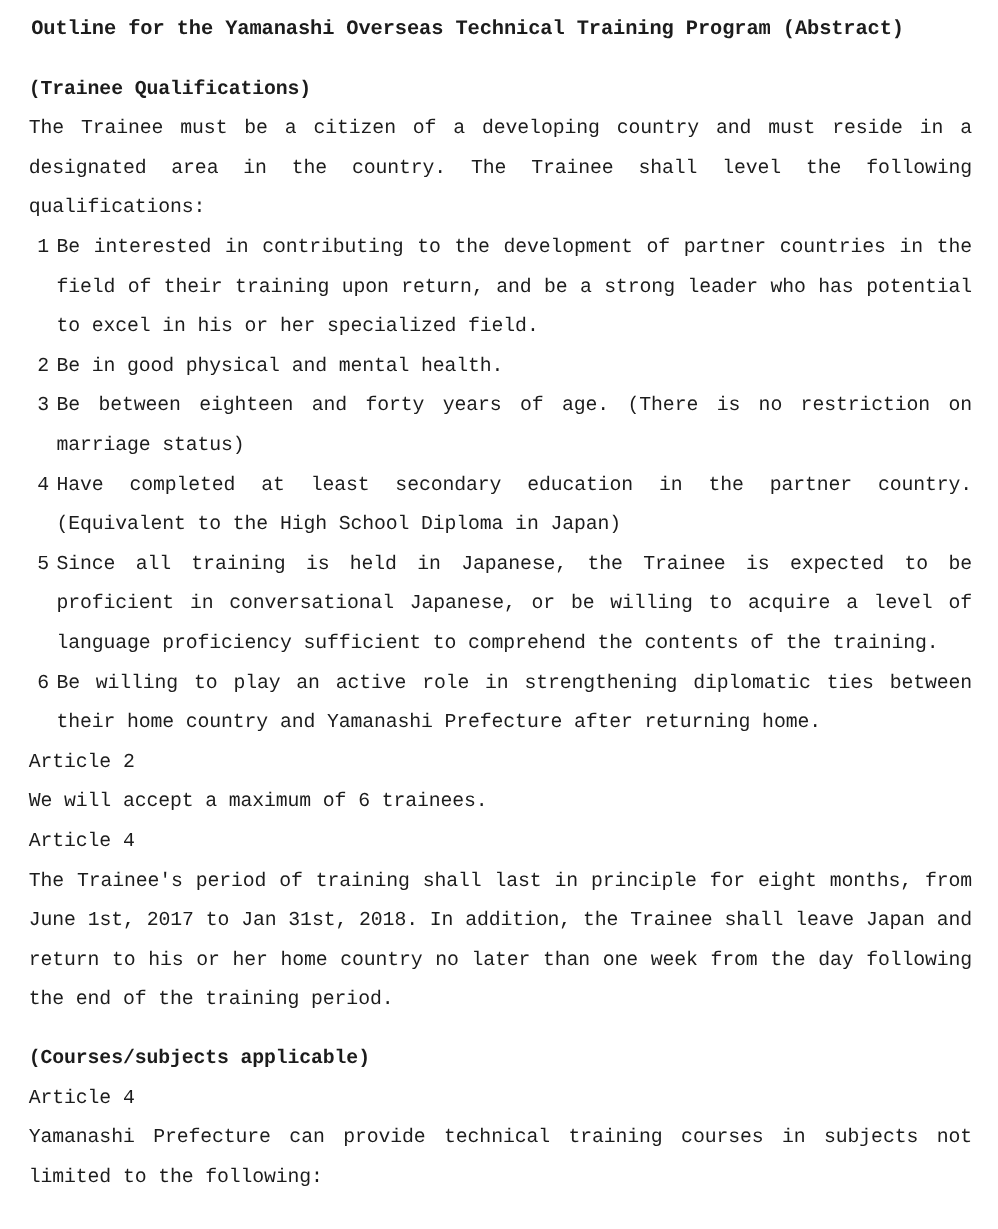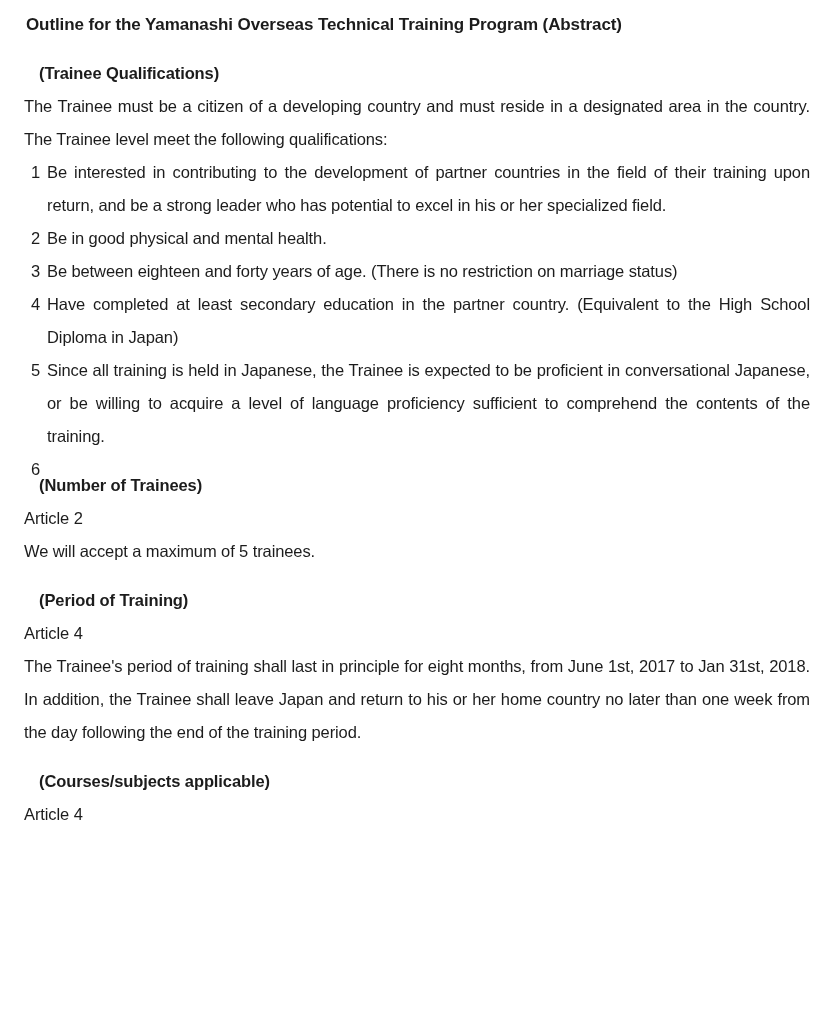--- a/index.html
+++ b/index.html
@@ -7,39 +7,39 @@
     padding: 0;
     background: #ffffff;
   }
   .page {
     position: relative;
     width: 832px;
     height: 1024px;
     margin: 0 auto;
     background: #ffffff;
     color: #1c1c1c;
-    font-family: Liberation Sans, sans-serif;
+    font-family: Liberation Mono, monospace;
     font-size: 16.5px;
     line-height: 33px;
     padding: 8px 22px 0 24px;
     box-sizing: border-box;
     overflow: hidden;
     letter-spacing: -0.1px;
   }
   .title {
     font-size: 17px;
     font-weight: bold;
     margin: 0 0 0 2px;
     line-height: 33px;
   }
   section { margin: 0; }
   .heading {
     font-size: 16.5px;
     font-weight: bold;
-    margin: 16px 0 0 15px;
+    margin: 16px 0 0 0;
     line-height: 33px;
   }
   .article {
     margin: 0;
   }
   .body-par {
     margin: 0;
   }
   .just {
     text-align: justify;
@@ -60,21 +60,21 @@
 </style>
 </head>
 <body>
 
 <div class="page">
 
   <h1 class="title">Outline for the Yamanashi Overseas Technical Training Program (Abstract)</h1>
 
   <section>
     <h2 class="heading">(Trainee Qualifications)</h2>
-    <p class="body-par just">The Trainee must be a citizen of a developing country and must reside in a designated area in the country. The Trainee level meet the following qualifications:</p>
+    <p class="body-par just">The Trainee must be a citizen of a developing country and must reside in a designated area in the country. The Trainee shall level the following qualifications:</p>
     <div class="list">
       <div class="list-item">
         <span class="num">1</span>
         <span class="txt">Be interested in contributing to the development of partner countries in the field of their training upon return, and be a strong leader who has potential to excel in his or her specialized field.</span>
       </div>
       <div class="list-item">
         <span class="num">2</span>
         <span class="txt">Be in good physical and mental health.</span>
       </div>
       <div class="list-item">
@@ -84,34 +84,34 @@
       <div class="list-item">
         <span class="num">4</span>
         <span class="txt">Have completed at least secondary education in the partner country. (Equivalent to the High School Diploma in Japan)</span>
       </div>
       <div class="list-item">
         <span class="num">5</span>
         <span class="txt">Since all training is held in Japanese, the Trainee is expected to be proficient in conversational Japanese, or be willing to acquire a level of language proficiency sufficient to comprehend the contents of the training.</span>
       </div>
       <div class="list-item">
         <span class="num">6</span>
+        <span class="txt">Be willing to play an active role in strengthening diplomatic ties between their home country and Yamanashi Prefecture after returning home.</span>
       </div>
     </div>
   </section>
 
   <section>
-    <h2 class="heading">(Number of Trainees)</h2>
     <p class="article">Article 2</p>
-    <p class="body-par">We will accept a maximum of 5 trainees.</p>
+    <p class="body-par">We will accept a maximum of 6 trainees.</p>
   </section>
 
   <section>
-    <h2 class="heading">(Period of Training)</h2>
     <p class="article">Article 4</p>
     <p class="body-par just">The Trainee's period of training shall last in principle for eight months, from June 1st, 2017 to Jan 31st, 2018. In addition, the Trainee shall leave Japan and return to his or her home country no later than one week from the day following the end of the training period.</p>
   </section>
 
   <section>
     <h2 class="heading">(Courses/subjects applicable)</h2>
     <p class="article">Article 4</p>
+    <p class="body-par just">Yamanashi Prefecture can provide technical training courses in subjects not limited to the following:</p>
   </section>
 
 </div>
 
 </body></html>

